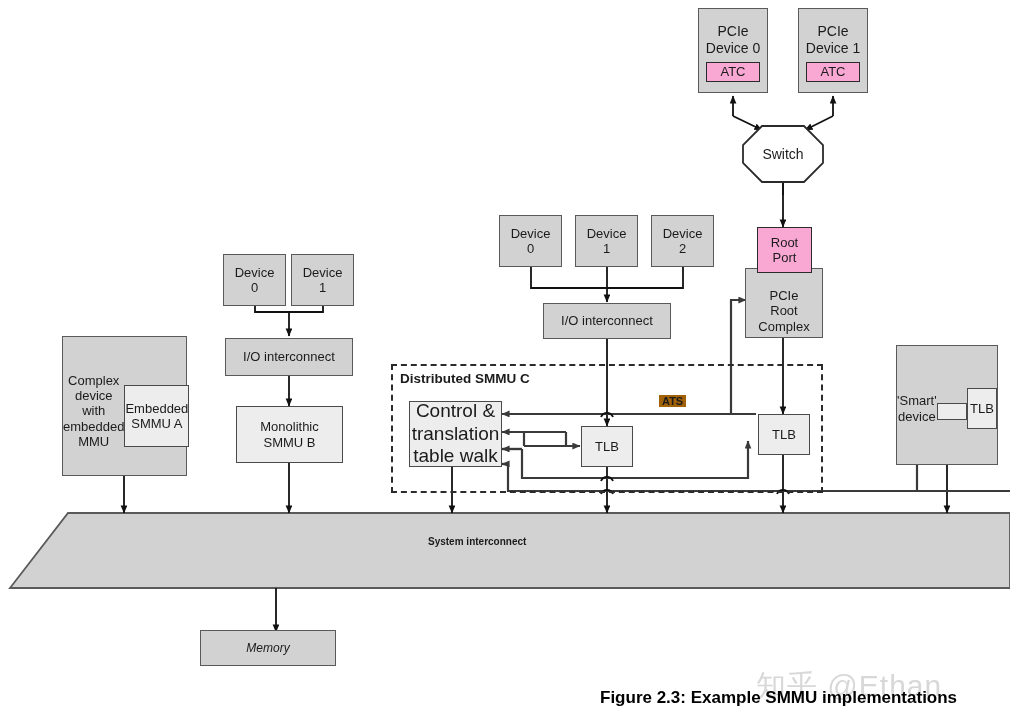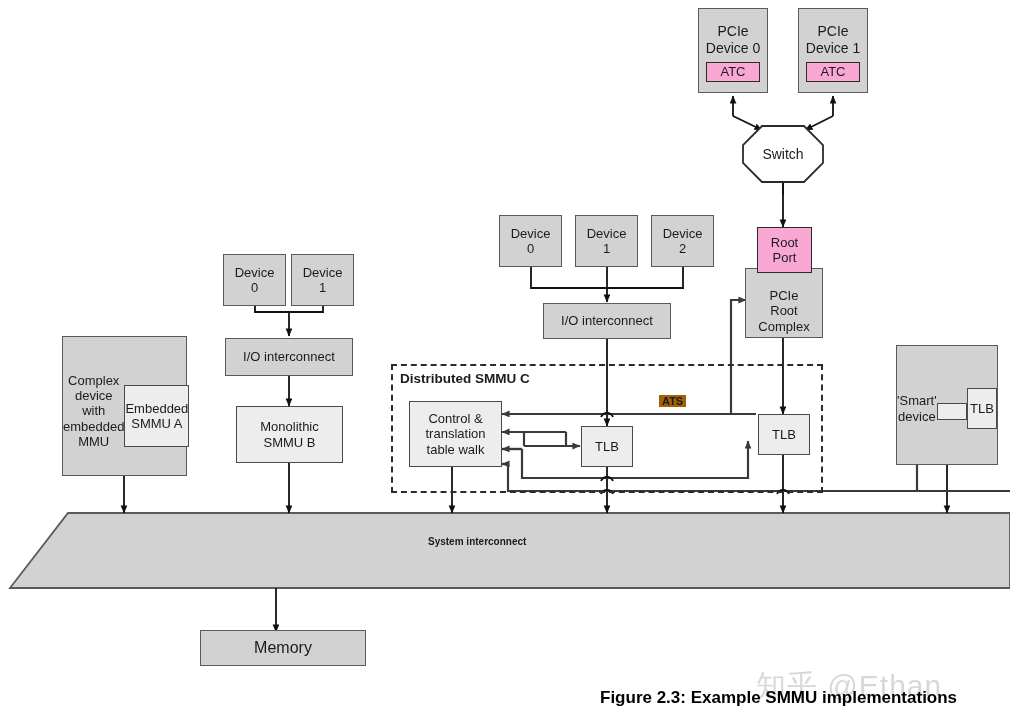--- a/index.html
+++ b/index.html
@@ -157,36 +157,36 @@
 <div class="box outer" style="left: 575px; top: 215px; width: 63px; height: 52px; font-size: 13px; white-space: pre-line;">Device
 1</div>
 <div class="box outer" style="left: 651px; top: 215px; width: 63px; height: 52px; font-size: 13px; white-space: pre-line;">Device
 2</div>
 
 <div class="box outer" style="left:543px;top:303px;width:128px;height:36px;font-size:13px;">I/O interconnect</div>
 
 <div class="dashwrap" style="left:391px;top:364px;width:432px;height:129px;"></div>
 <div class="lbl" style="left:400px;top:371px;font-size:13.5px;">Distributed SMMU C</div>
 
-<div class="box inner" style="left: 409px; top: 401px; width: 93px; height: 66px; font-size: 13px; white-space: pre-line;">Control &amp;
+<div class="box inner" style="left: 409px; top: 401px; width: 93px; height: 66px; font-size: 19px; white-space: pre-line;">Control &amp;
 translation
 table walk</div>
 
 <div class="box inner" style="left:581px;top:426px;width:52px;height:41px;font-size:13px;">TLB</div>
 
 <div class="box inner" style="left:758px;top:414px;width:52px;height:41px;font-size:13px;">TLB</div>
 
 <div class="lbl" style="left:659px;top:395px;font-size:11px;background:#a16207;padding:0 3px;">ATS</div>
 
 <div class="box outer" style="left:896px;top:345px;width:102px;height:120px;flex-direction:row;font-size:13px;justify-content:flex-start;padding-top:7px;">
   <span style="white-space: pre-line;">'Smart'
 device</span>
   <span class="box inner" style="position:static;margin-top:6px;width:62px;height:17px;"></span>
   <span class="box inner" style="position:static;width:62px;height:41px;font-size:13px;">TLB</span>
 </div>
 
 <div class="lbl" style="left:428px;top:536px;font-size:10px;">System interconnect</div>
 
-<div class="box outer" style="left:200px;top:630px;width:166px;height:36px;font-size:16px;">Memory</div>
+<div class="box outer" style="left:200px;top:630px;width:136px;height:36px;font-size:12px;font-style:italic;">Memory</div>
 
 <div class="watermark" style="left:756px;top:666px;">知乎 @Ethan</div>
 
 <div class="caption" style="left:600px;top:688px;">Figure 2.3: Example SMMU implementations</div>
 
 </body></html>

